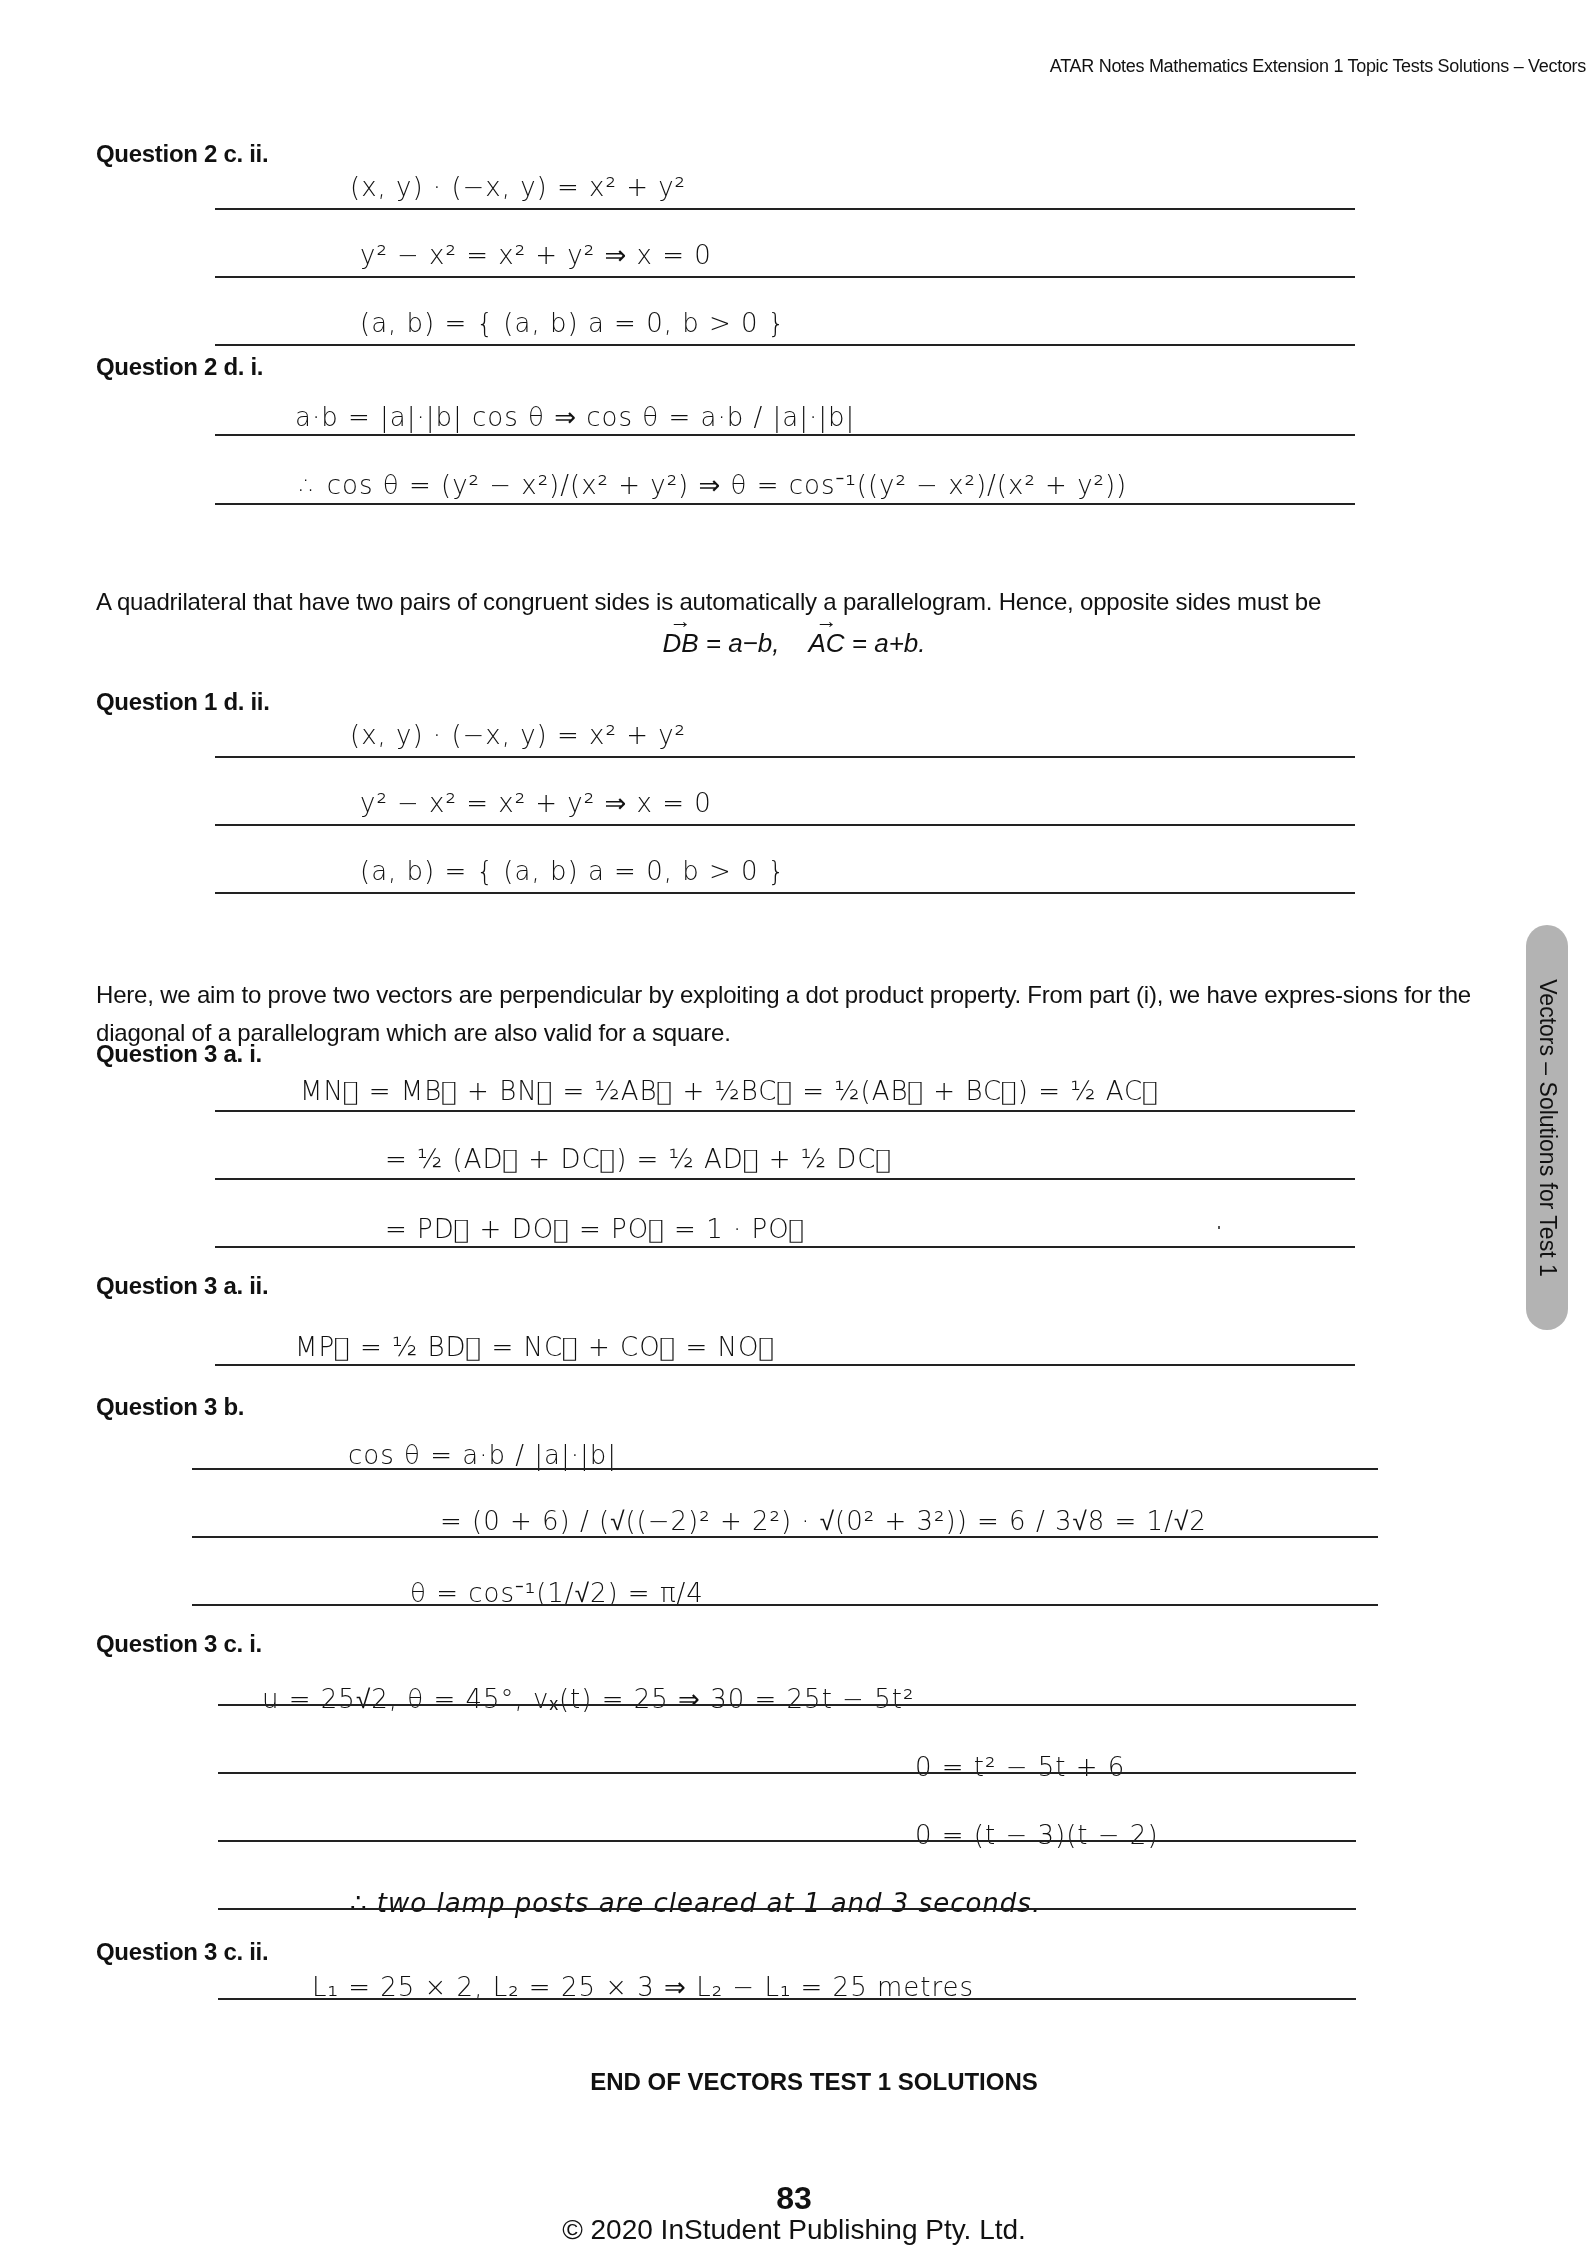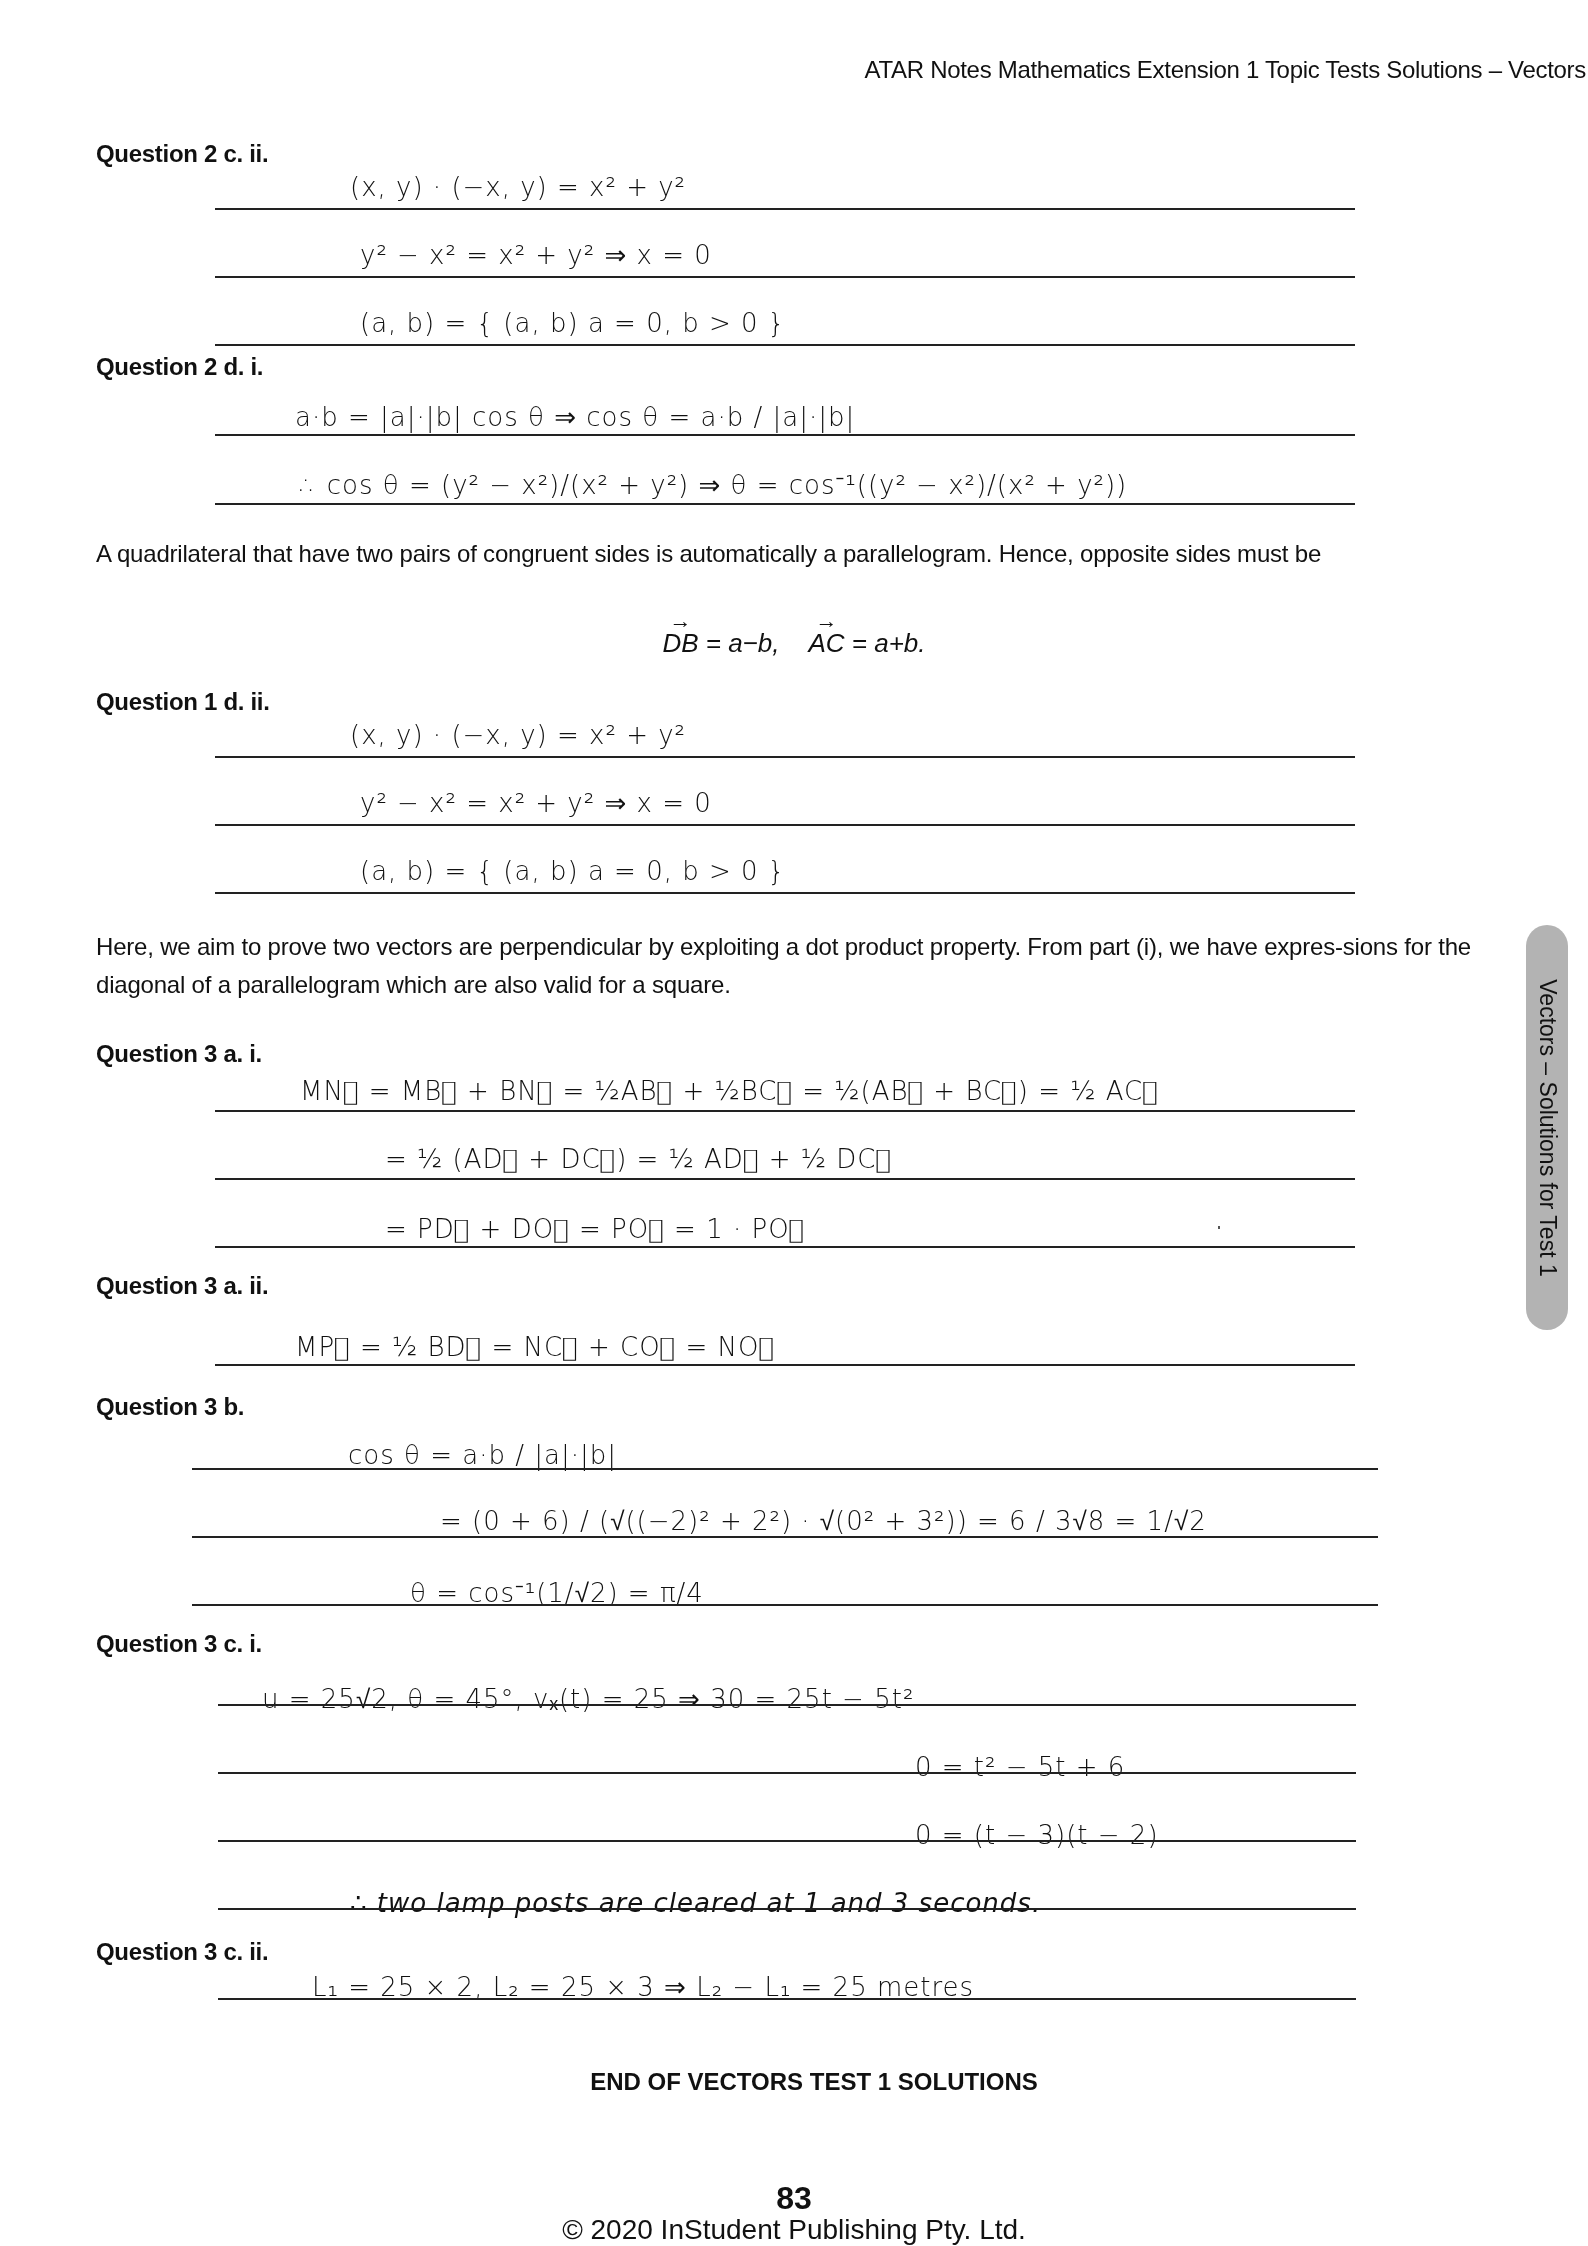--- a/index.html
+++ b/index.html
@@ -2,33 +2,34 @@
 <html><head>
 <meta charset="utf-8">
 <style>
   html, body { margin: 0; padding: 0; background: #ffffff; }
   body {
     width: 1588px; height: 2246px; position: relative; overflow: hidden;
     font-family: "Liberation Sans", sans-serif; color: #111;
   }
   .header {
     position: absolute; top: 56px; right: 0; width: 1000px; text-align: right;
-    font-size: 24px; letter-spacing: -0.3px; padding-right: 2px;
+    font-size: 18px; letter-spacing: -0.3px; padding-right: 2px;
   }
   .qlabel {
     position: absolute; left: 96px; font-weight: bold; font-size: 24px; letter-spacing: -0.3px;
   }
   .rule { position: absolute; height: 0; border-top: 2px solid #222; }
   .hw {
     position: absolute; font-family: "DejaVu Sans", sans-serif; font-weight: 300;
     font-size: 26px; color: #111; white-space: nowrap; letter-spacing: 1px;
   }
   .para {
     position: absolute; left: 96px; width: 1400px; font-size: 24px; line-height: 38px;
     letter-spacing: -0.2px;
+    margin-top: 48px;
   }
   .eq-center {
     position: absolute; left: 0; width: 1588px; text-align: center;
     font-size: 26px; font-style: italic;
   }
   .vec { position: relative; display: inline-block; }
   .vec::before {
     content: "\2192"; position: absolute; top: -20px; left: 0; right: 0;
     text-align: center; font-style: normal; font-size: 22px;
   }

